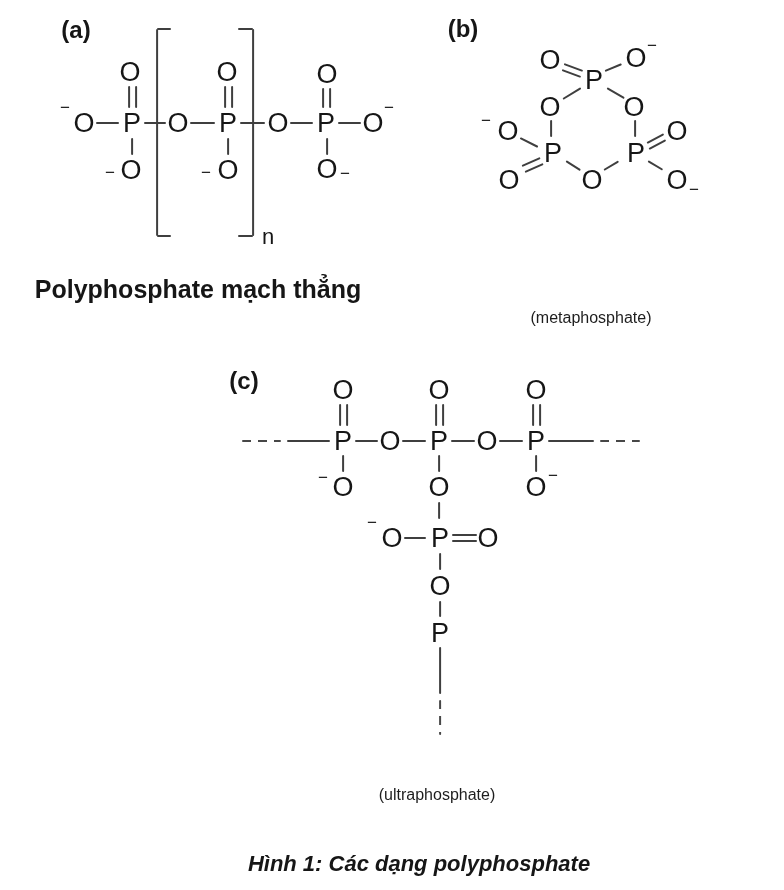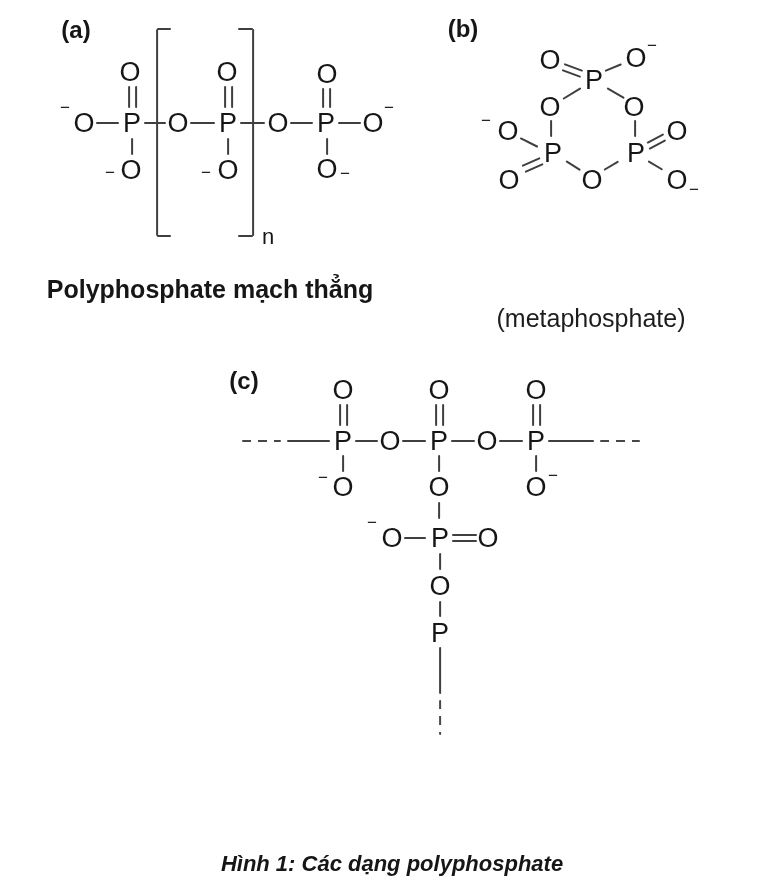--- a/index.html
+++ b/index.html
@@ -21,22 +21,22 @@
     background:repeating-linear-gradient(90deg,#474747 0 9px,transparent 9px 16px);
   }
   .panel-letter{
     position:absolute;transform:translate(-50%,-50%);
     font-size:24px;font-weight:bold;white-space:nowrap;
   }
   .cap{
     position:absolute;transform:translate(-50%,-50%);white-space:nowrap;
   }
   .cap.bold{font-size:25px;font-weight:bold;}
-  .cap.sub{font-size:25px;font-weight:normal;color:#1d1d1d;}
-  .cap.caption{font-size:22px;font-weight:bold;font-style:italic;}
+  .cap.sub{font-size:16px;font-weight:normal;color:#1d1d1d;}
+  .cap.caption{font-size:22px;font-weight:bold;font-style:italic;margin-left:27px;}
 </style>
 </head>
 <body>
 
 <div class="canvas">
 
   <div class="panel-letter" style="left:76px;top:30px">(a)</div>
   <div class="panel-letter" style="left:463px;top:29px">(b)</div>
   <div class="panel-letter" style="left:244px;top:381px">(c)</div>
 
@@ -154,17 +154,18 @@
       <span class="atom" style="left: 536px; top: 487px;">O</span>
       <span class="atom charge" style="left: 553px; top: 475px;">−</span>
       <span class="atom charge" style="left: 372px; top: 522px;">−</span>
       <span class="atom" style="left: 392px; top: 538px;">O</span>
       <span class="atom" style="left: 440px; top: 538px;">P</span>
       <span class="atom" style="left: 488px; top: 538px;">O</span>
       <span class="atom" style="left: 440px; top: 586px;">O</span>
       <span class="atom" style="left: 440px; top: 633px;">P</span>
     </div>
 
-  <div class="cap bold" style="left:210px;top:289px">Polyphosphate mạch thẳng</div>
+  <div class="cap bold" style="left:198px;top:289px">Polyphosphate mạch thẳng</div>
   <div class="cap sub" style="left:591px;top:318px">(metaphosphate)</div>
+  <div class="cap sub" style="left:437px;top:795px">(ultraphosphate)</div>
   <div class="cap caption" style="left:392px;top:864px">Hình 1: Các dạng polyphosphate</div>
 
 </div>
 
 </body></html>

